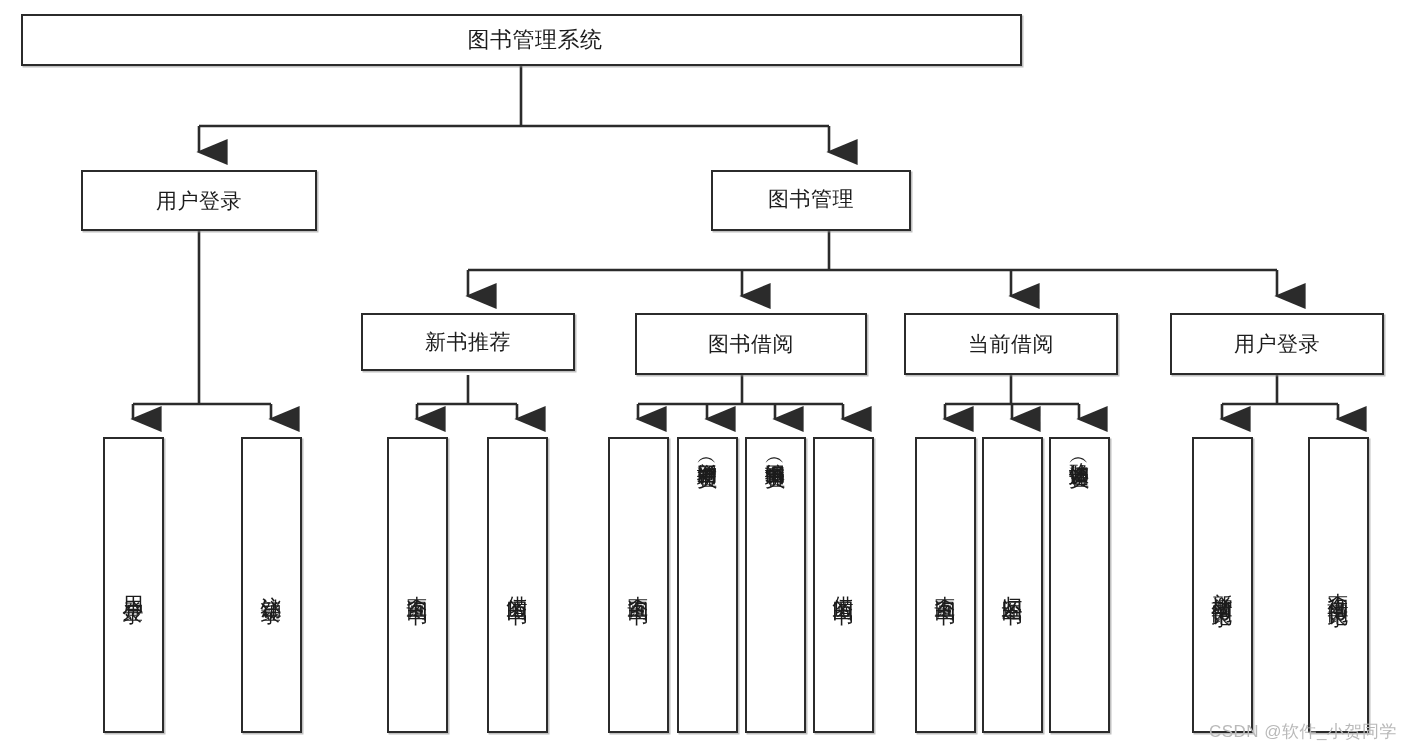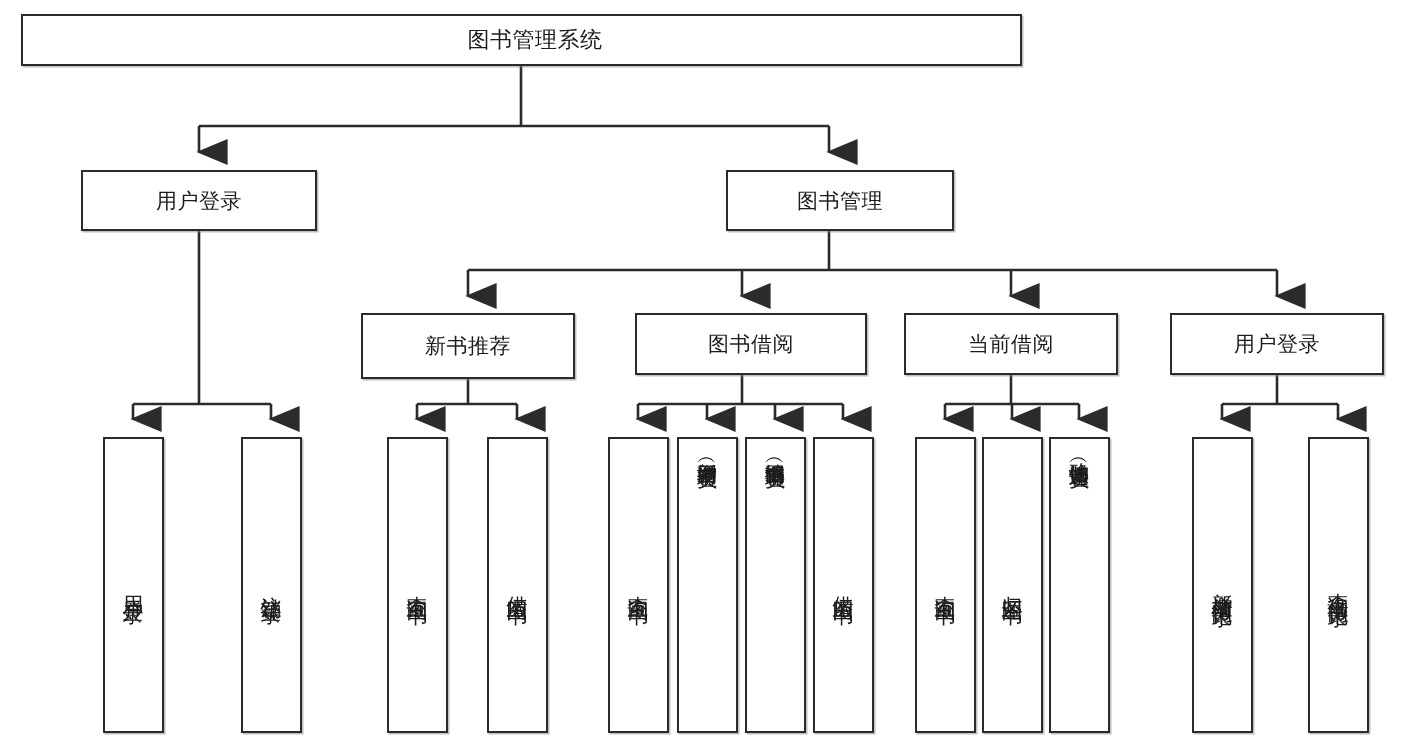--- a/index.html
+++ b/index.html
@@ -141,25 +141,25 @@
     </g>
   </svg>
 
   <div class="node horiz root" style="left:21px; top:14px; width:1001px; height:52px;padding-left:27px;">
     <span class="lbl">图书管理系统</span>
   </div>
 
   <div class="node horiz" style="left:81px; top:170px; width:236px; height:61px;">
     <span class="lbl">用户登录</span>
   </div>
-  <div class="node horiz" style="left:726px; top:170px; width:228px; height:61px;">
+  <div class="node horiz" style="left:711px; top:170px; width:200px; height:61px;font-family:Liberation Mono, monospace;">
     <span class="lbl">图书管理</span>
   </div>
 
-  <div class="node horiz" style="left:361px; top:313px; width:214px; height:66px;">
+  <div class="node horiz" style="left:361px; top:313px; width:214px; height:58px;">
     <span class="lbl">新书推荐</span>
   </div>
   <div class="node horiz" style="left:635px; top:313px; width:232px; height:62px;">
     <span class="lbl">图书借阅</span>
   </div>
   <div class="node horiz" style="left:904px; top:313px; width:214px; height:62px;">
     <span class="lbl">当前借阅</span>
   </div>
   <div class="node horiz" style="left:1170px; top:313px; width:214px; height:62px;">
     <span class="lbl">用户登录</span>
@@ -202,14 +202,15 @@
     <span class="lbl">确认归还（管理员）</span>
   </div>
 
   <div class="node vert mid" style="left:1192px; top:437px; width:61px; height:296px;">
     <span class="lbl">新增借阅记录</span>
   </div>
   <div class="node vert mid" style="left:1308px; top:437px; width:61px; height:296px;">
     <span class="lbl">查询借阅记录</span>
   </div>
 
+  <div id="watermark">CSDN @软件_小贺同学</div>
 
 </div>
 
 </body></html>

